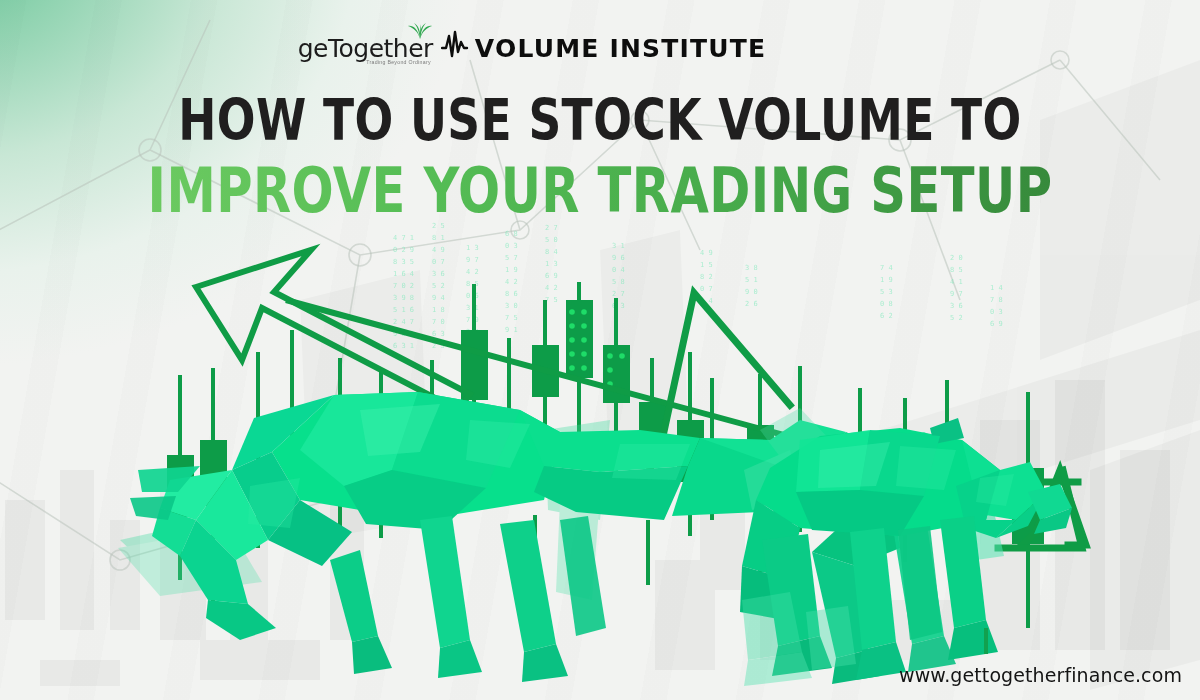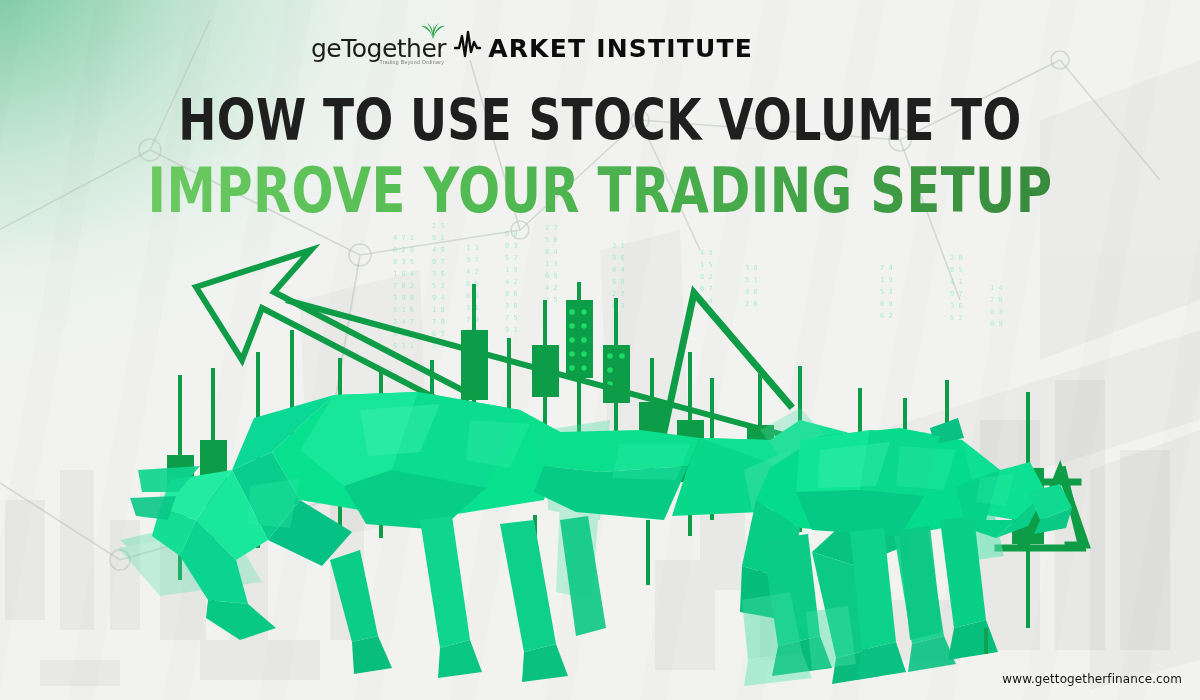--- a/index.html
+++ b/index.html
@@ -40,21 +40,21 @@
     color:#201f1f;letter-spacing:.5px;
     transform:scaleX(.80);transform-origin:center top;}
   .title2{position:absolute;left:0;top:160px;width:1200px;text-align:center;
     font-family:"DejaVu Sans", sans-serif;font-weight:bold;font-size:62px;line-height:1;
     letter-spacing:.5px;
     transform:scaleX(.80);transform-origin:center top;
     background:linear-gradient(90deg,#6ecb62 0%,#55bd55 32%,#46a94a 66%,#35873a 100%);
     -webkit-background-clip:text;background-clip:text;color:transparent;}
   
   .site-url{position:absolute;right:18px;bottom:14px;
-    font-family:"DejaVu Sans", sans-serif;font-size:12px;color:#141414;letter-spacing:.1px;}
+    font-family:"DejaVu Sans", sans-serif;font-size:19px;color:#141414;letter-spacing:.1px;}
   .url-accent{position:absolute;right:212px;bottom:46px;width:4px;height:26px;background:#12a14f;}
 </style>
 </head>
 <body>
 
 <div id="poster">
 
   <div class="bg-base"></div>
   <div class="bg-diag"></div>
 
@@ -394,21 +394,21 @@
       </span>
       <span class="logo-word">geTogether</span>
       <span class="logo-tag">Trading Beyond Ordinary</span>
     </div>
     <div class="wordmark">
       <span style="display:inline-block;">
         <svg width="34" height="30" viewBox="0 0 34 30">
           <polyline points="1,18 5,18 8,6 11,26 14,2 17,22 20,12 23,18 26,18" fill="none" stroke="#0d0d0d" stroke-width="2.4" stroke-linejoin="round" stroke-linecap="round"></polyline>
         </svg>
       </span>
-      <span class="wm-seg">ARKET INSTITUTE</span>
+      <span class="wm-seg">VOLUME INSTITUTE</span>
     </div>
   </div>
 
   <div class="title1">HOW TO USE STOCK VOLUME TO</div>
   <div class="title2">IMPROVE YOUR TRADING SETUP</div>
 
   <div class="url-accent"></div>
   <div class="site-url">www.gettogetherfinance.com</div>
 
 </div>

